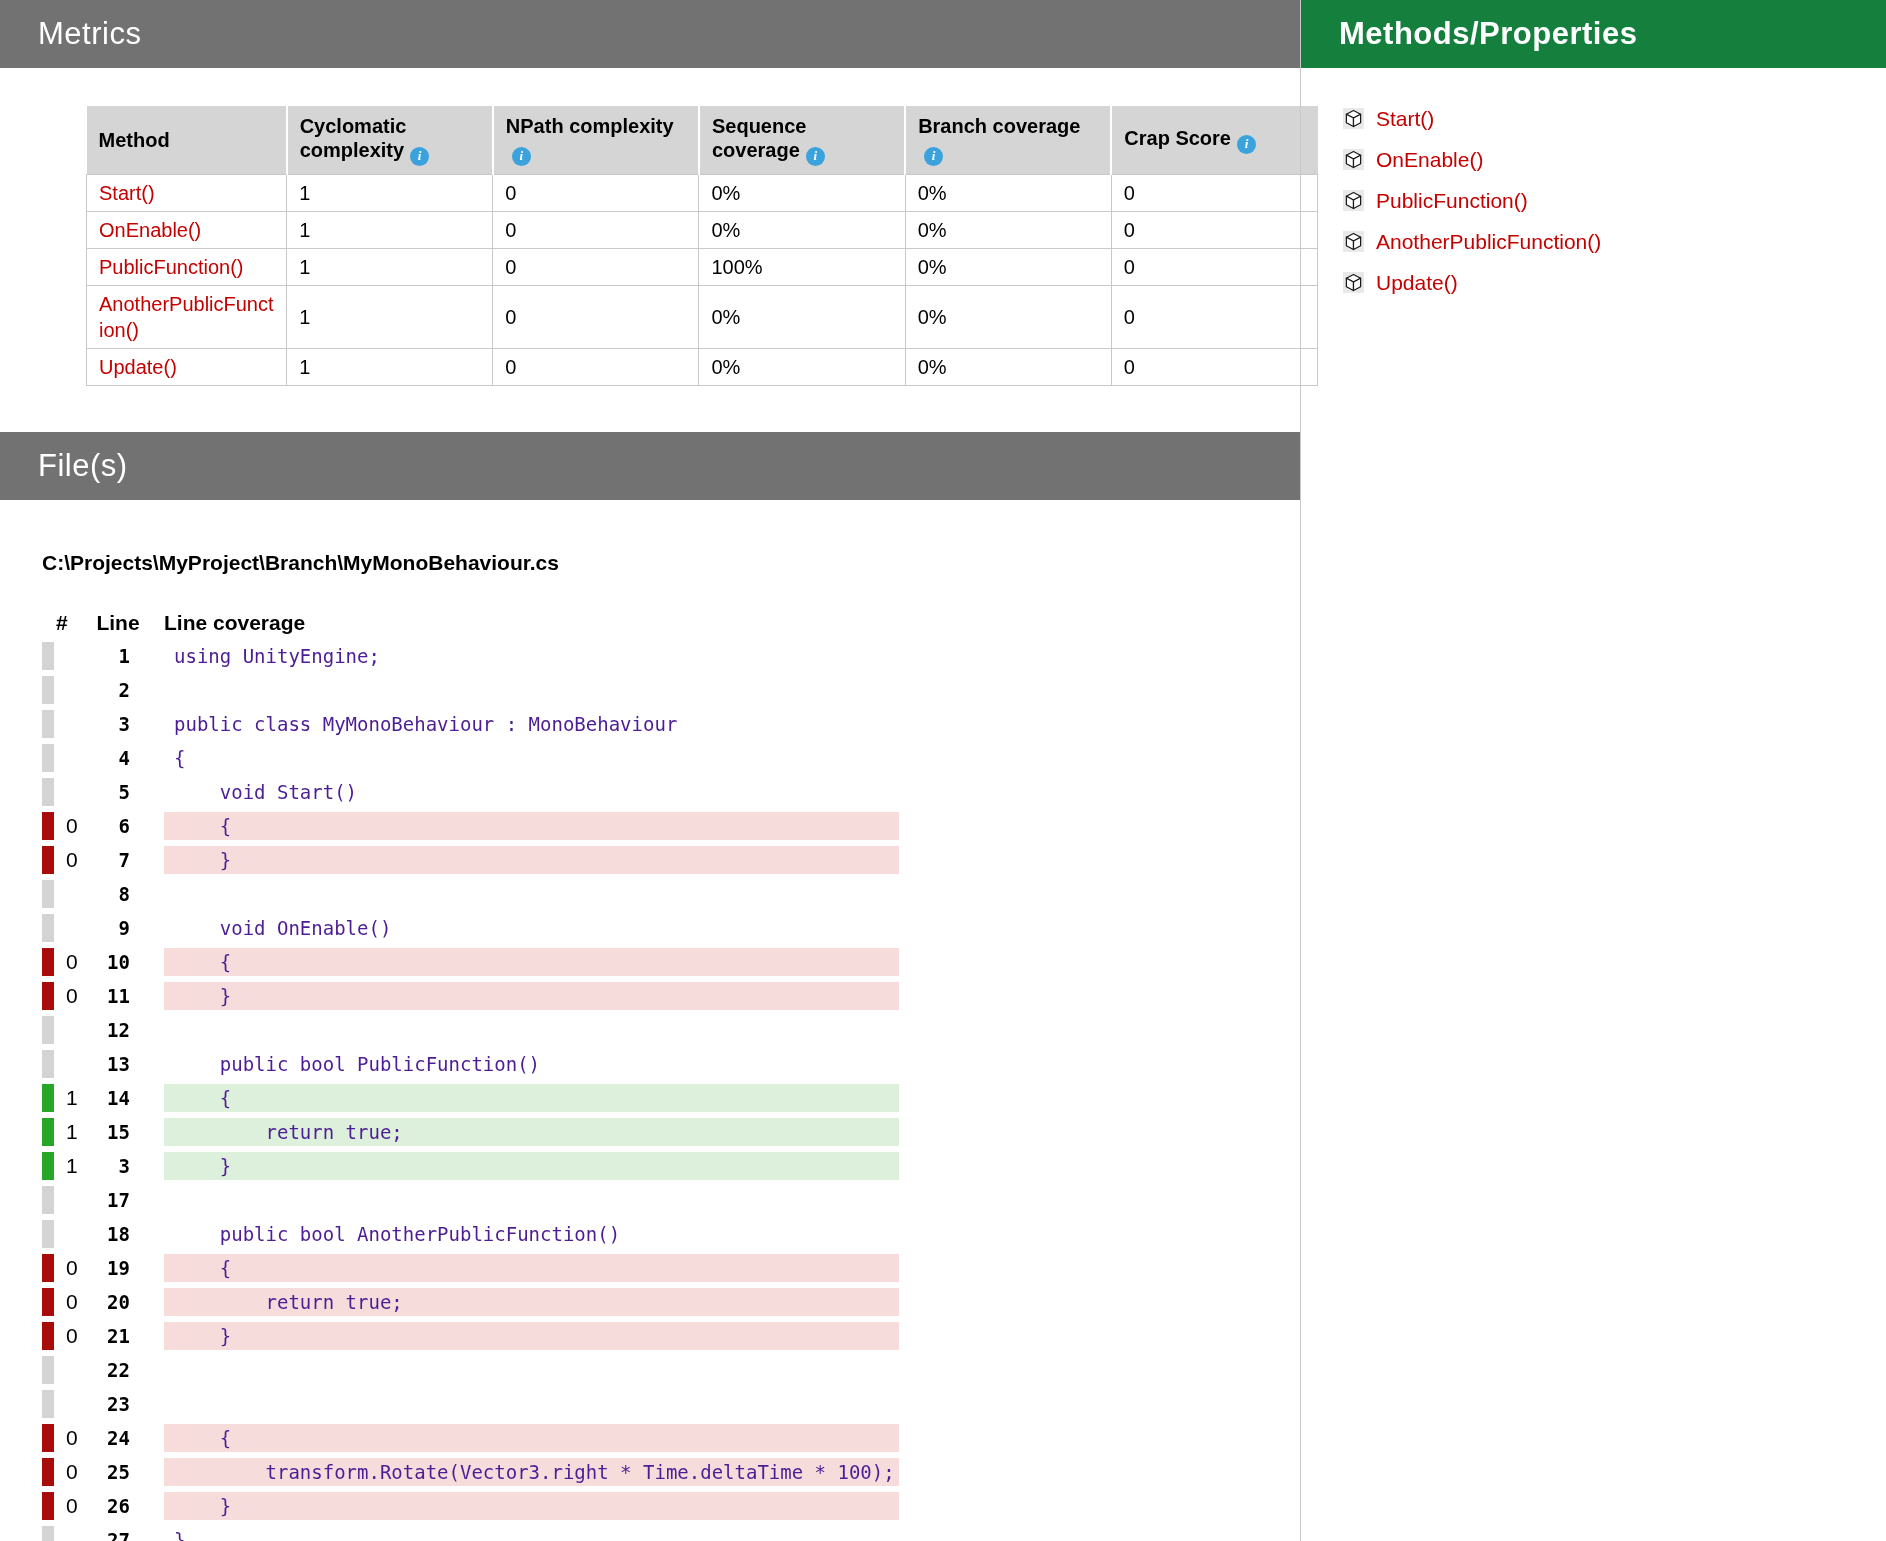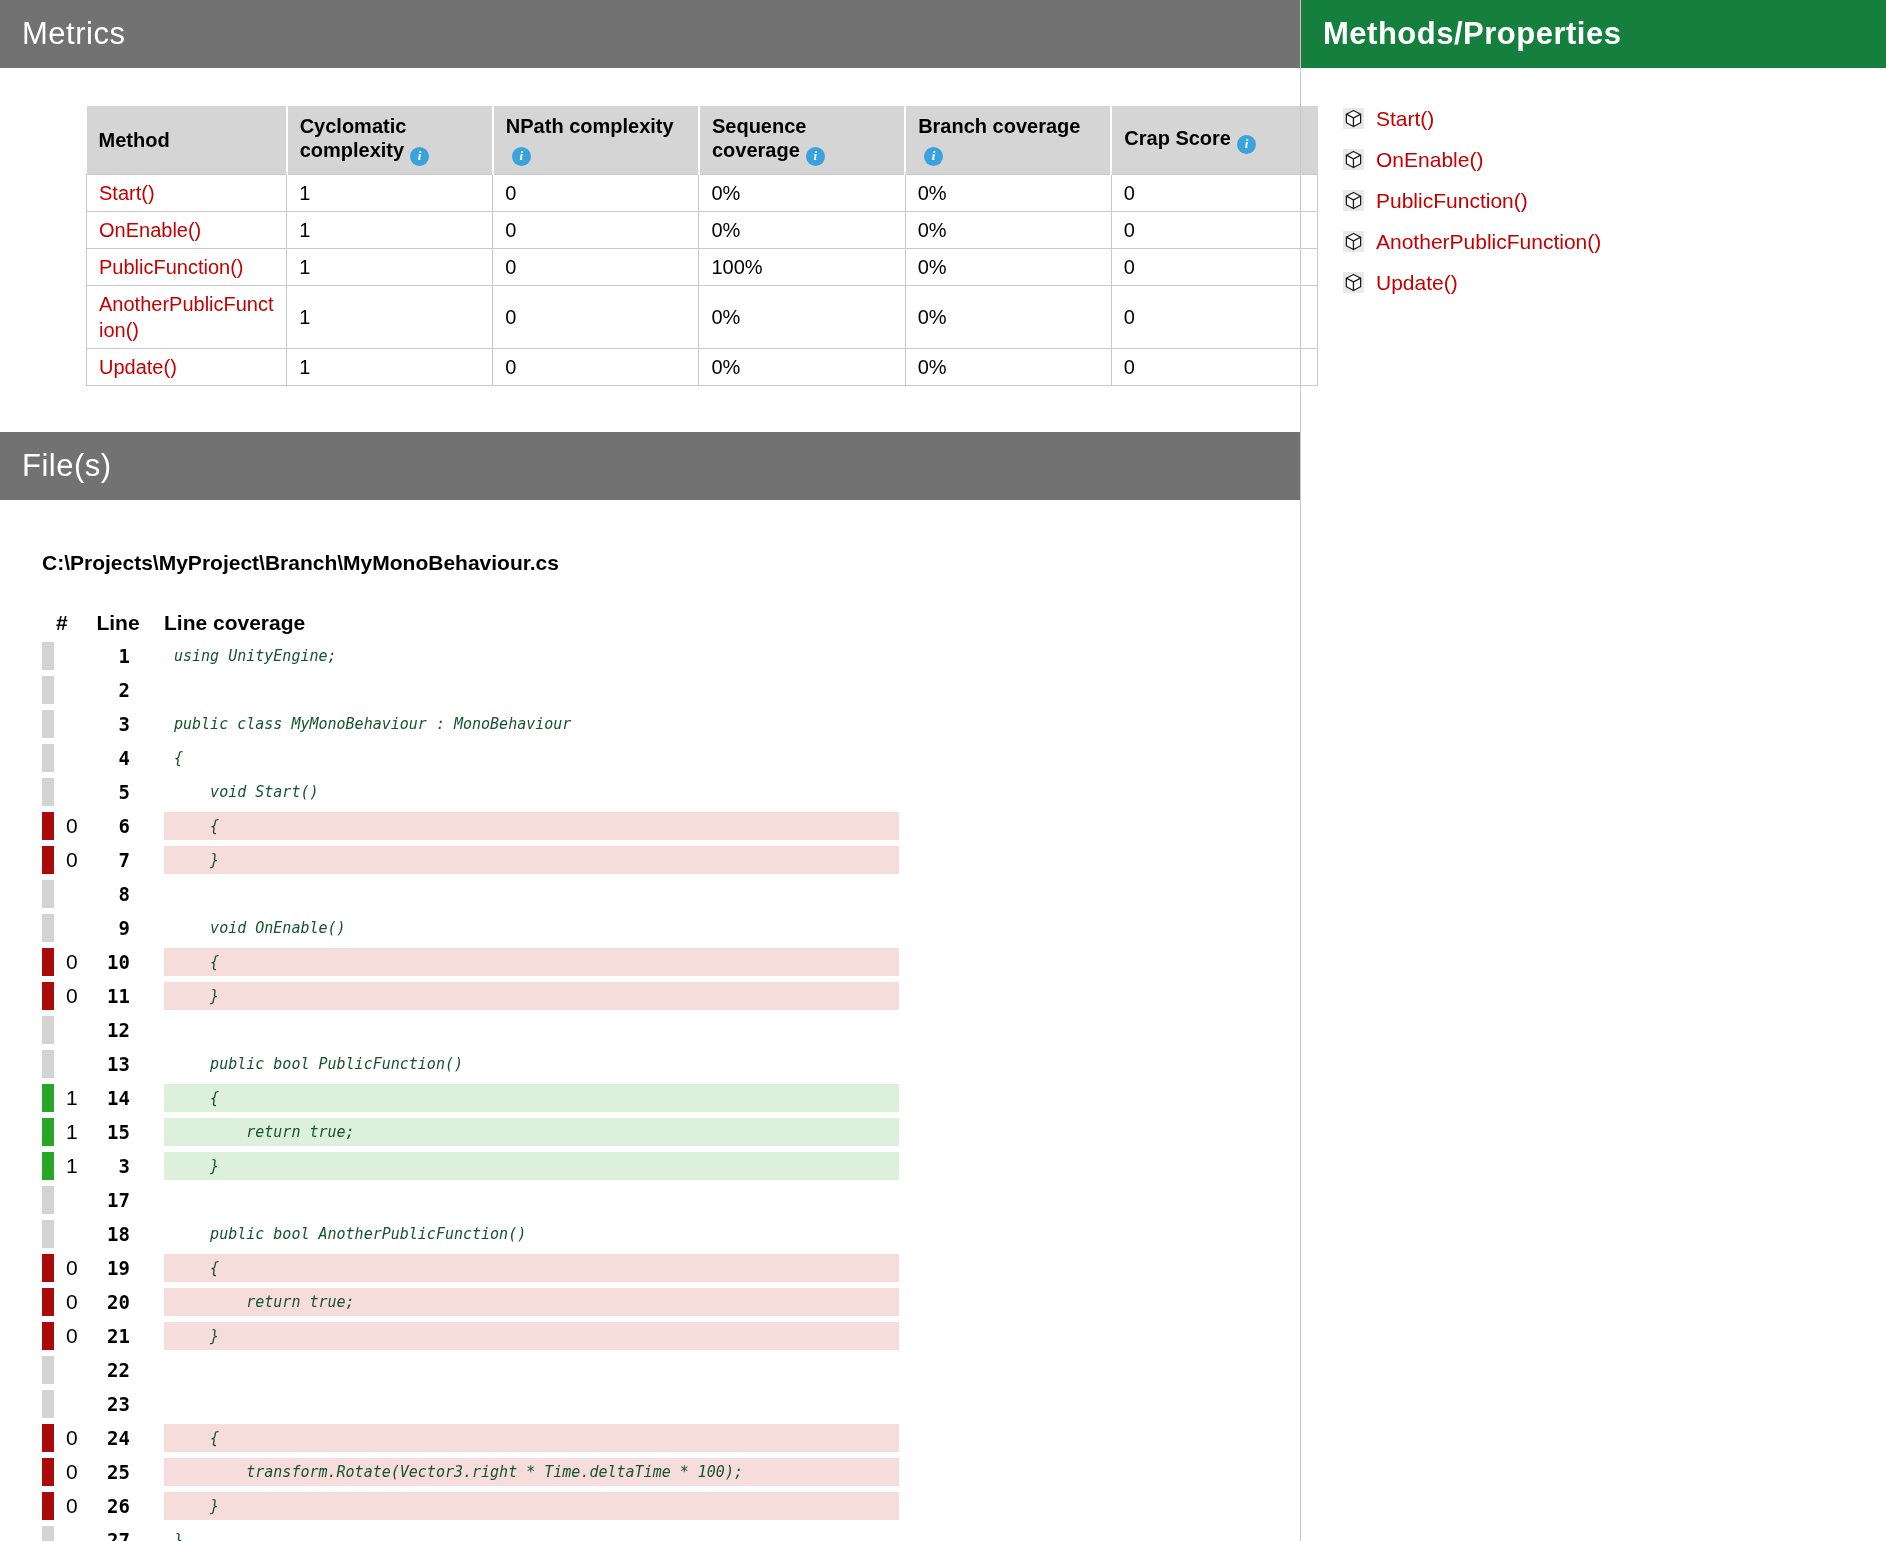--- a/index.html
+++ b/index.html
@@ -2,21 +2,21 @@
 <html><head>
 <meta charset="utf-8">
 <style>
   * { box-sizing: border-box; }
   html,body { margin:0; padding:0; background:#ffffff; }
   body { font-family: "Liberation Sans", sans-serif; color:#000; }
   .page { display:flex; width:1886px; min-height:1541px; background:#fff; align-items:stretch; }
 
   
   .left-col { width:1300px; display:flex; flex-direction:column; }
-  .section-bar { height:68px; display:flex; align-items:center; padding-left:22px;
+  .section-bar { height:68px; display:flex; align-items:center; padding-left:38px;
                  color:#ffffff; font-size:31px; font-weight:400; letter-spacing:0.5px; }
   .gray-bar { background:#727272; }
   .red-bar  { background:#15803d;font-weight:bold; }
 
   .metrics-body { padding:38px 20px 46px 42px;margin-left:44px; }
 
   table.metrics { border-collapse:collapse; width:1232px; table-layout:fixed; font-size:20px; }
   table.metrics col.c-method { width:200px; }
   table.metrics col.c-val    { width:206px; }
   table.metrics th {
@@ -48,22 +48,22 @@
 
   .cov-row { display:flex; align-items:center; height:28px; margin-bottom:6px; }
   .cov-bar { width:12px; height:28px; flex:none; }
   .bar-gray  { background:#d4d4d4; }
   .bar-red   { background:#a90a0a; }
   .bar-green { background:#27a527; }
   .cov-hits { width:42px; padding-left:12px; font-size:21px; line-height:28px; flex:none; }
   .cov-lnum { width:44px; padding-right:10px; text-align:right; flex:none;
               font-family:"DejaVu Sans Mono", monospace; font-size:19px; font-weight:bold; line-height:28px; }
   .cov-code { width:735px; margin-left:24px; padding-left:10px; flex:none;
-              font-family:"DejaVu Sans Mono", monospace; font-size:15px; line-height:28px;
-              color:#14532d; white-space:pre; overflow:hidden;font-style:italic; }
+              font-family:"DejaVu Sans Mono", monospace; font-size:19px; line-height:28px;
+              color:#4c1d95; white-space:pre; overflow:hidden; }
   .bg-red   { background:#f7dcdc; }
   .bg-green { background:#ddf0dc; }
 
   
   .right-col { flex:1; border-left:1px solid #c9c9c9; display:flex; flex-direction:column; }
   .methods-body { padding:40px 10px 0 42px; }
   .method-item { display:flex; align-items:center; margin-bottom:20px; height:21px; cursor:pointer; }
   .cube-icon { width:21px; height:21px; flex:none; background:#e9e9e9;
                display:inline-flex; align-items:center; justify-content:center; margin-right:12px; }
   .method-item a { color:#c40000; text-decoration:none; font-size:21px; line-height:21px; }

